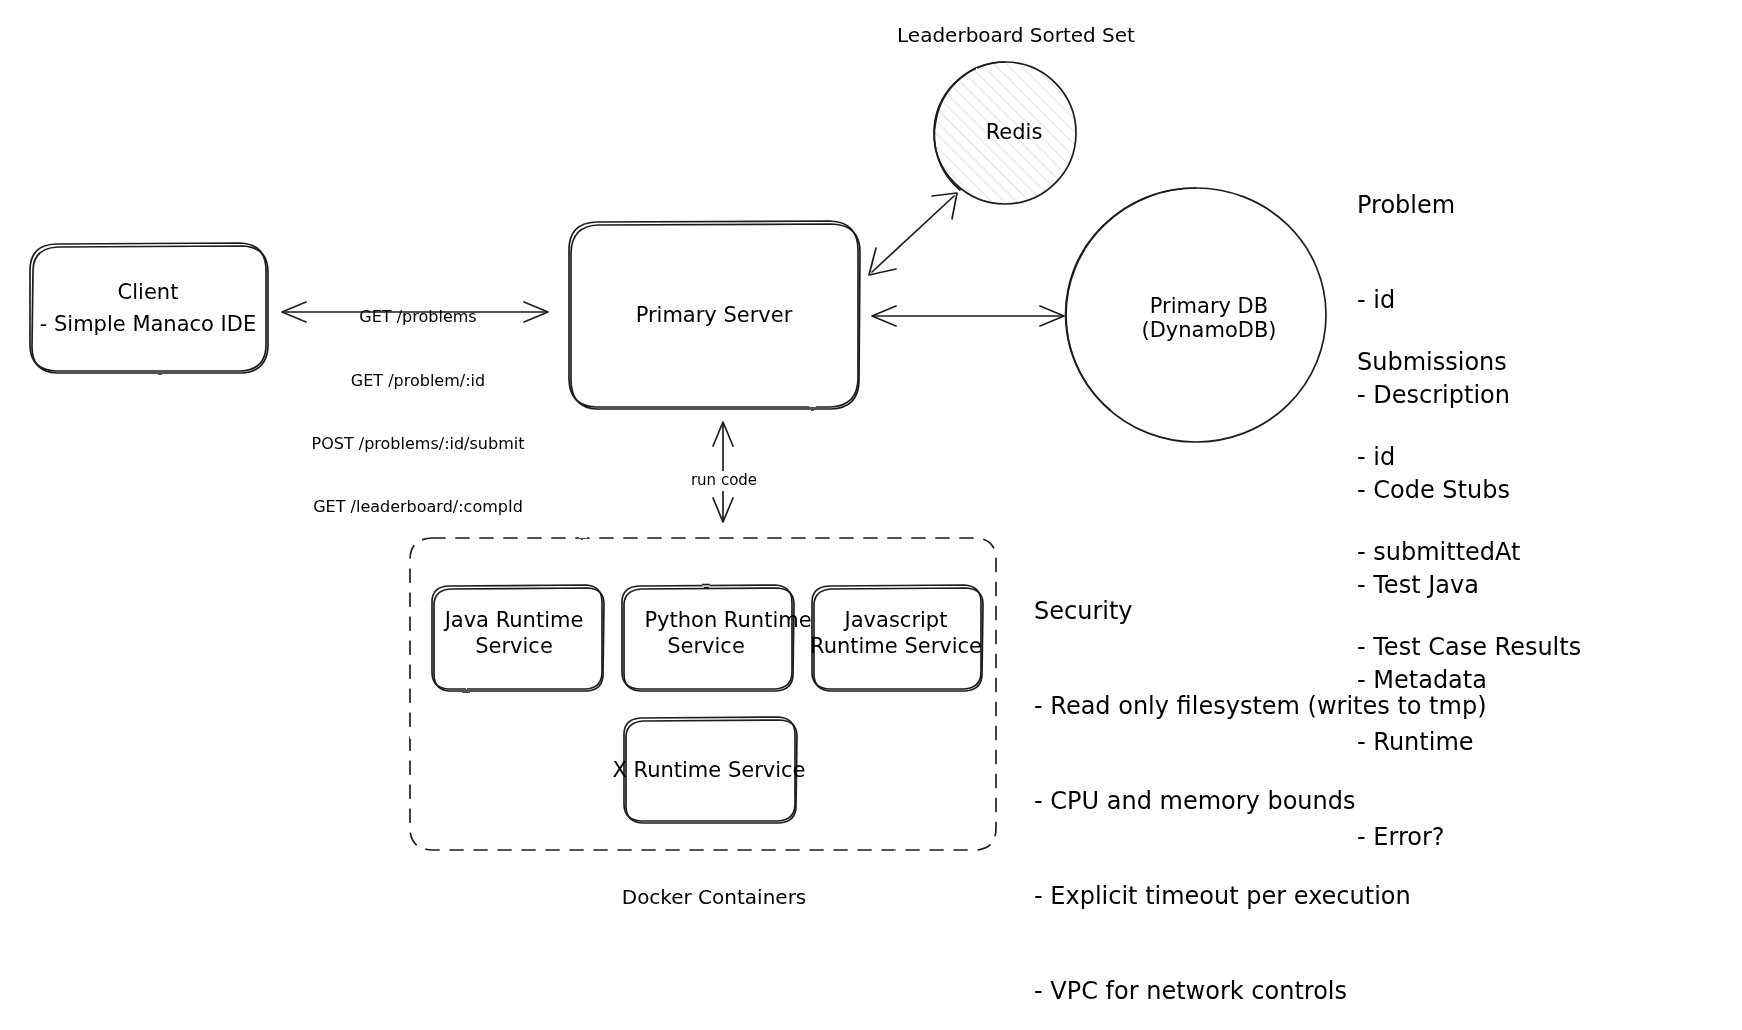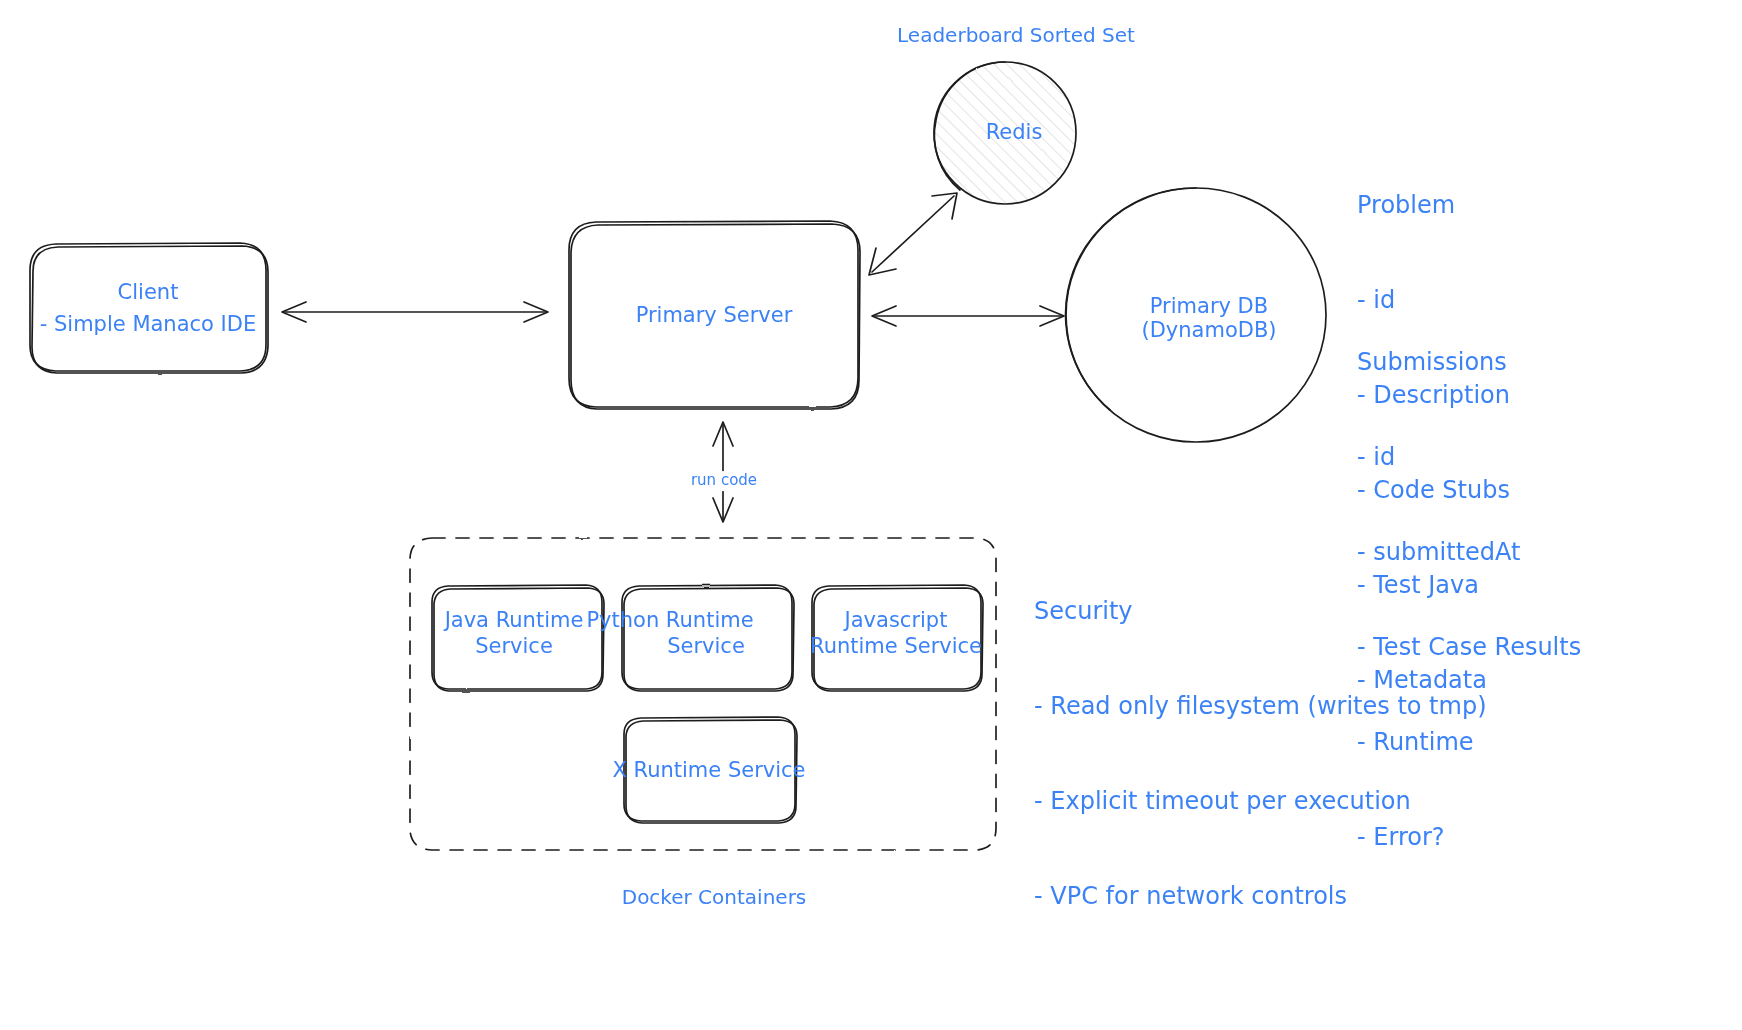--- a/index.html
+++ b/index.html
@@ -3,21 +3,21 @@
 <meta charset="utf-8">
 <style>
   html,body{margin:0;padding:0;background:#ffffff;}
   body{
     width:1742px;height:1030px;position:relative;overflow:hidden;
     font-family:"DejaVu Sans","Liberation Sans",sans-serif;
     color:#1e1e1e;
   }
   .stage{position:absolute;inset:0;}
   svg.layer{position:absolute;left:0;top:0;width:1742px;height:1030px;pointer-events:none;}
-  .lbl{position:absolute;white-space:pre;line-height:1.32;color:#3b82f6;}
+  .lbl{position:absolute;white-space:pre;line-height:1.32;color:#000000;}
   .ctr{text-align:center;transform:translate(-50%,-50%);}
   .box-title{font-size:21px;}
   .note{font-size:24px;}
   .note .hd{display:block;}
   .note .it{display:block;}
   .api{font-size:16px;text-align:center;transform:translateX(-50%);}
   .api span{display:block;}
   .cap{font-size:20px;text-align:center;transform:translateX(-50%);}
   .runcode{font-size:15px;text-align:center;transform:translate(-50%,-50%);background:#fff;padding:0 2px;}
 </style>
@@ -89,27 +89,33 @@
   <div class="lbl ctr box-title" style="left:148px;top:317px;margin-top:8px;">- Simple Manaco IDE</div>
 
   <div class="lbl ctr box-title" style="left:714px;top:316px;">Primary Server</div>
 
   <div class="lbl ctr box-title" style="left:1014px;top:133px;">Redis</div>
   <div class="lbl cap" style="left:1016px;top:22px;">Leaderboard Sorted Set</div>
 
   <div class="lbl ctr box-title" style="left:1209px;top:307px;">Primary DB</div>
   <div class="lbl ctr box-title" style="left:1209px;top:331px;">(DynamoDB)</div>
 
+  <div class="lbl api" style="left:418px;top:264px;">
+    <span>GET /problems</span>
+    <span>GET /problem/:id</span>
+    <span>POST /problems/:id/submit</span>
+    <span>GET /leaderboard/:compId</span>
+  </div>
 
   <div class="lbl runcode" style="left:724px;top:481px;">run code</div>
 
   <div class="lbl ctr box-title" style="left:514px;top:621px;">Java Runtime</div>
   <div class="lbl ctr box-title" style="left:514px;top:647px;">Service</div>
 
-  <div class="lbl ctr box-title" style="left:670px;top:621px;">Python Runtime</div>
+  <div class="lbl ctr box-title" style="left:728px;top:621px;">Python Runtime</div>
   <div class="lbl ctr box-title" style="left:706px;top:647px;">Service</div>
 
   <div class="lbl ctr box-title" style="left:896px;top:621px;">Javascript</div>
   <div class="lbl ctr box-title" style="left:896px;top:647px;">Runtime Service</div>
 
   <div class="lbl ctr box-title" style="left:709px;top:771px;">X Runtime Service</div>
 
   <div class="lbl cap" style="left:698px;top:884px;margin-left:16px;">Docker Containers</div>
 
   <div class="lbl note" style="left:1357px;top:127px;">
@@ -126,18 +132,19 @@
     <span class="it">- id</span>
     <span class="it">- submittedAt</span>
     <span class="it">- Test Case Results</span>
     <span class="it">- Runtime</span>
     <span class="it">- Error?</span>
   </div>
 
   <div class="lbl note" style="left:1034px;top:533px;">
     <span class="hd">Security</span>
     <span class="it">- Read only filesystem (writes to tmp)</span>
+    <span class="it">- CPU and memory bounds</span>
     <span class="it">- Explicit timeout per execution</span>
     <span class="it">- VPC for network controls</span>
     
   </div>
 
 </div>
 
 </body></html>

